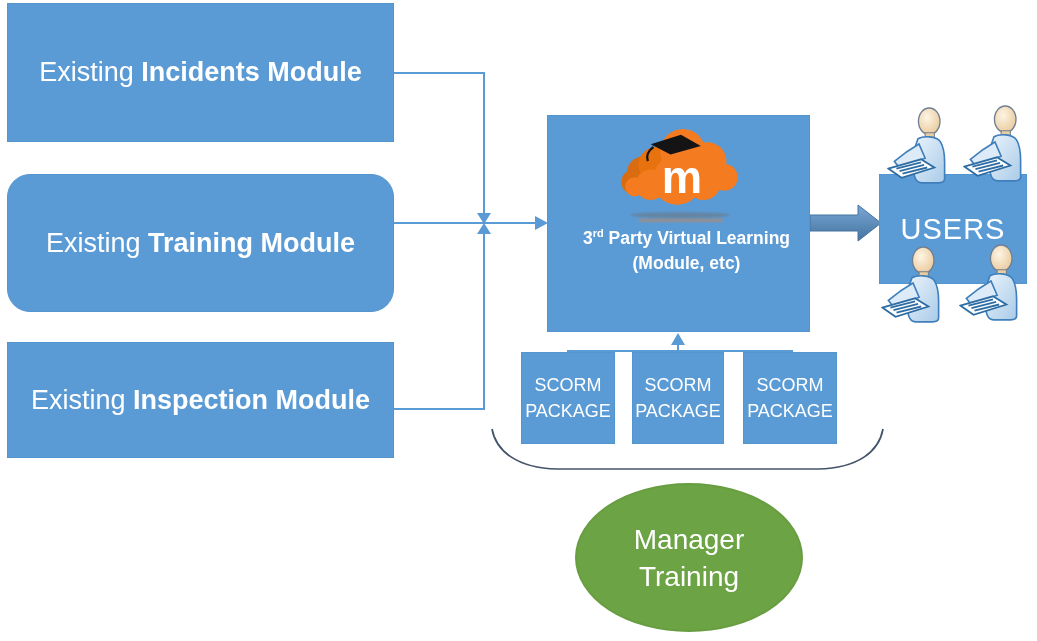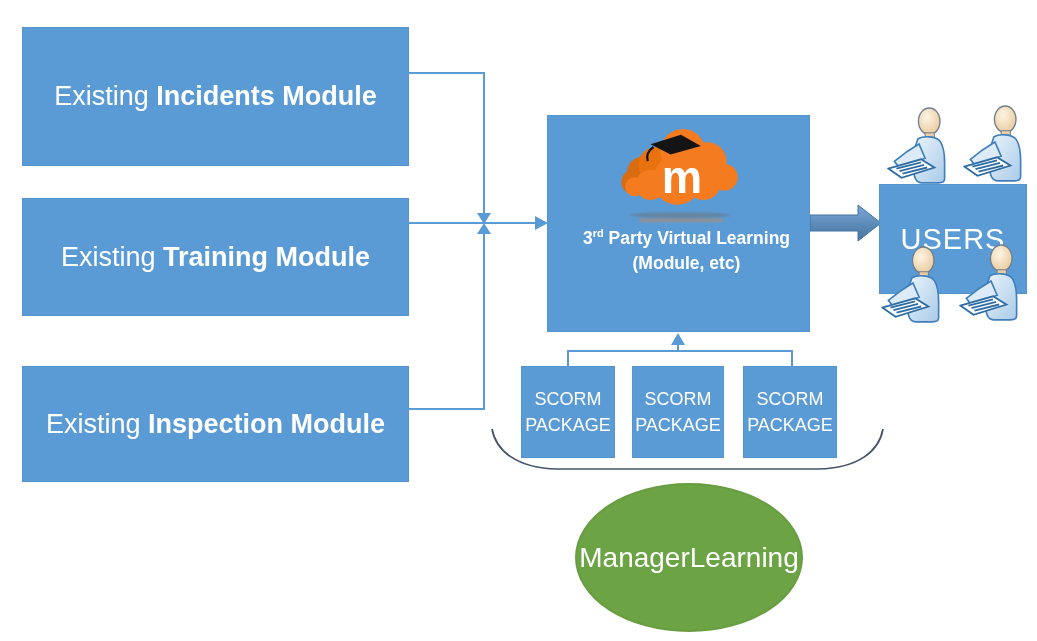--- a/index.html
+++ b/index.html
@@ -7,53 +7,53 @@
     position:relative; width:1037px; height:641px; background:#ffffff;
     font-family:"Liberation Sans", sans-serif; overflow:hidden;
   }
   svg.wires { position:absolute; left:0; top:0; width:1037px; height:641px; z-index:1; }
 
   .box {
     position:absolute; background:#5B9BD5; color:#ffffff;
     display:flex; align-items:center; justify-content:center;
     box-sizing:border-box; border:1px solid #5494cf;
   }
-  .module { left:22px; width:387px; font-size:27px; z-index:2; text-align:center;margin-top:24px; }
+  .module { left:7px; width:387px; font-size:27px; z-index:2; text-align:center; }
   .m1 { top:3px;   height:139px; }
-  .m2 { top:174px; height:118px; }
+  .m2 { top:174px; height:138px;border-radius:23px; }
   .m3 { top:342px; height:116px; }
   .module .bold { font-weight:bold; }
 
   .vle { left:547px; top:115px; width:263px; height:217px; z-index:2; display:block; }
   .vle .logo { position:absolute; left:61px; top:6px; width:142px; height:102px; }
   .vle-text {
     position:absolute; left:0; top:110px; width:100%;
     text-align:center; font-weight:bold; font-size:17.5px; line-height:25px;padding-left:8px;
   }
   .vle-text sup { font-size:11px; line-height:0; }
 
-  .users { left:879px; top:184px; width:148px; height:110px; font-size:29px; letter-spacing:1px; z-index:2; }
+  .users { left:879px; top:174px; width:148px; height:110px; font-size:29px; letter-spacing:1px; z-index:2; }
 
   .person { position:absolute; width:66px; height:80px; z-index:4; }
   .p1 { left:887px; top:107px; }
   .p2 { left:963px; top:105px; }
   .p3 { left:881px; top:246px; }
   .p4 { left:959px; top:244px; }
 
-  .scorm { top:366px; width:94px; height:92px; font-size:18px; line-height:26px;
+  .scorm { top:352px; width:94px; height:92px; font-size:18px; line-height:26px;
            flex-direction:column; text-align:center; z-index:2; }
   .s1 { left:521px; }
   .s2 { left:632px; width:92px; }
   .s3 { left:743px; }
 
   .oversight {
     position:absolute; left:575px; top:483px; width:228px; height:149px; z-index:2;
     background:#6CA344; border-radius:50%; border:2px solid #689d41; box-sizing:border-box;
     color:#ffffff; font-size:28px; line-height:37px;
-    display:flex; align-items:center; justify-content:center; text-align:center;
+    display:flex; flex-direction:column; align-items:center; justify-content:center; text-align:center;
   }
 </style>
 </head>
 <body>
 
 <div class="canvas">
 
   <svg class="wires" viewBox="0 0 1037 641">
     <defs>
       <linearGradient id="gArrow" x1="0" y1="0" x2="0" y2="1">
@@ -169,16 +169,16 @@
     <span>SCORM</span>
     <span>PACKAGE</span>
   </div>
   <div class="box scorm s3">
     <span>SCORM</span>
     <span>PACKAGE</span>
   </div>
 
   <div class="oversight">
     <div>Manager</div>
-    <div>Learning</div>
+    <div>Training</div>
   </div>
 
 </div>
 
 </body></html>

